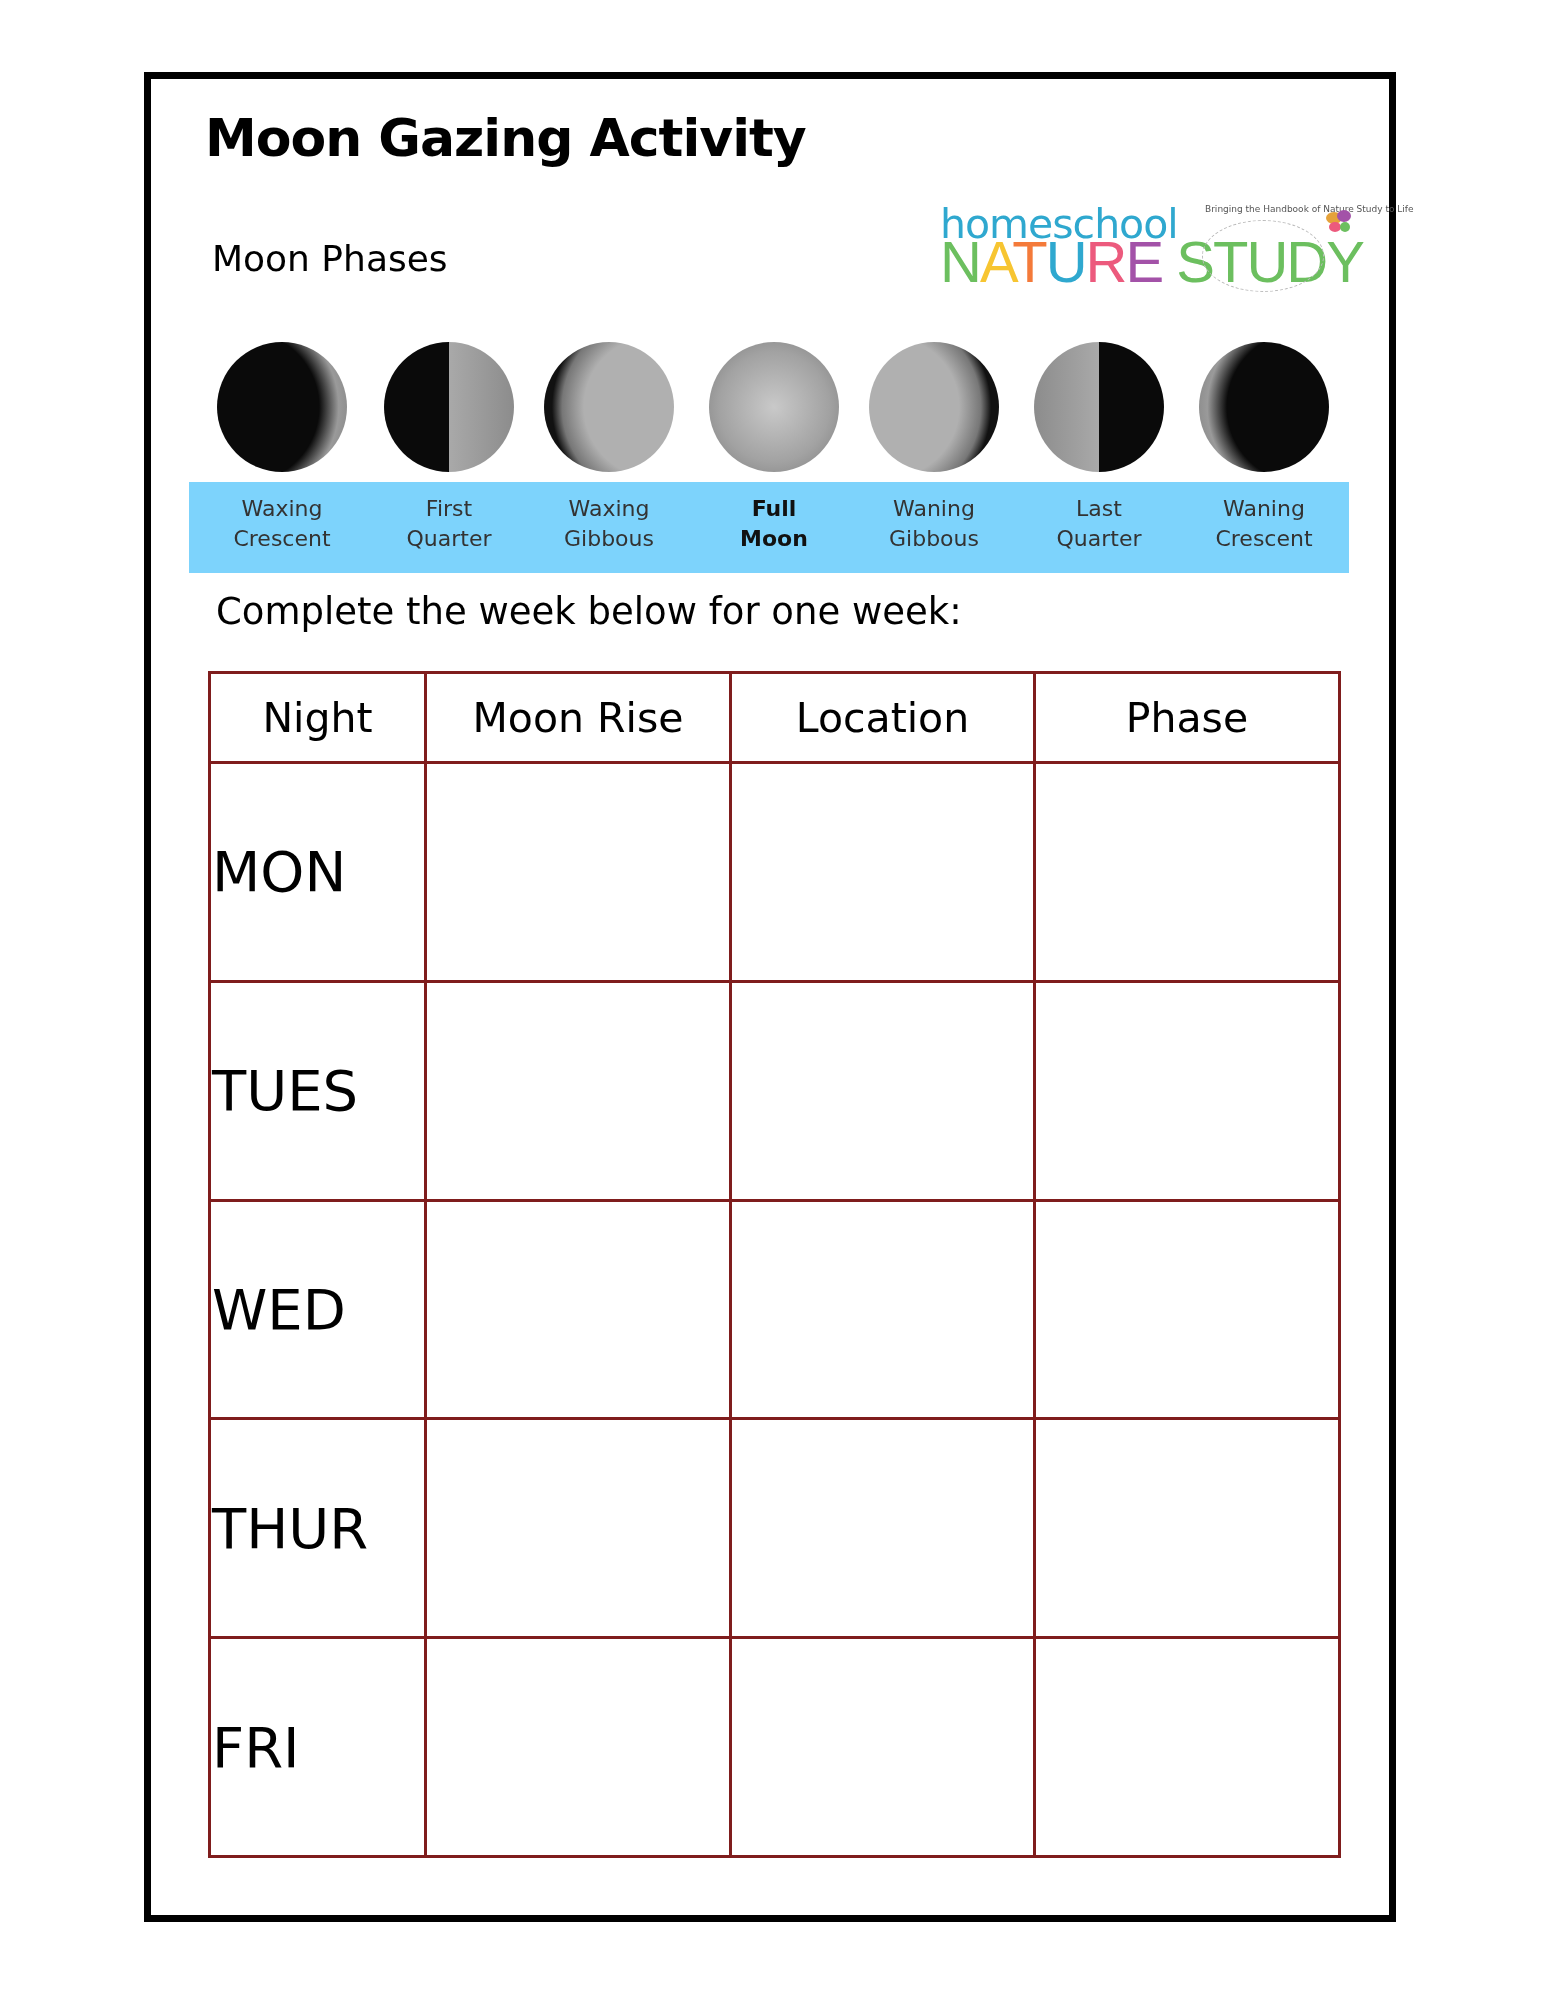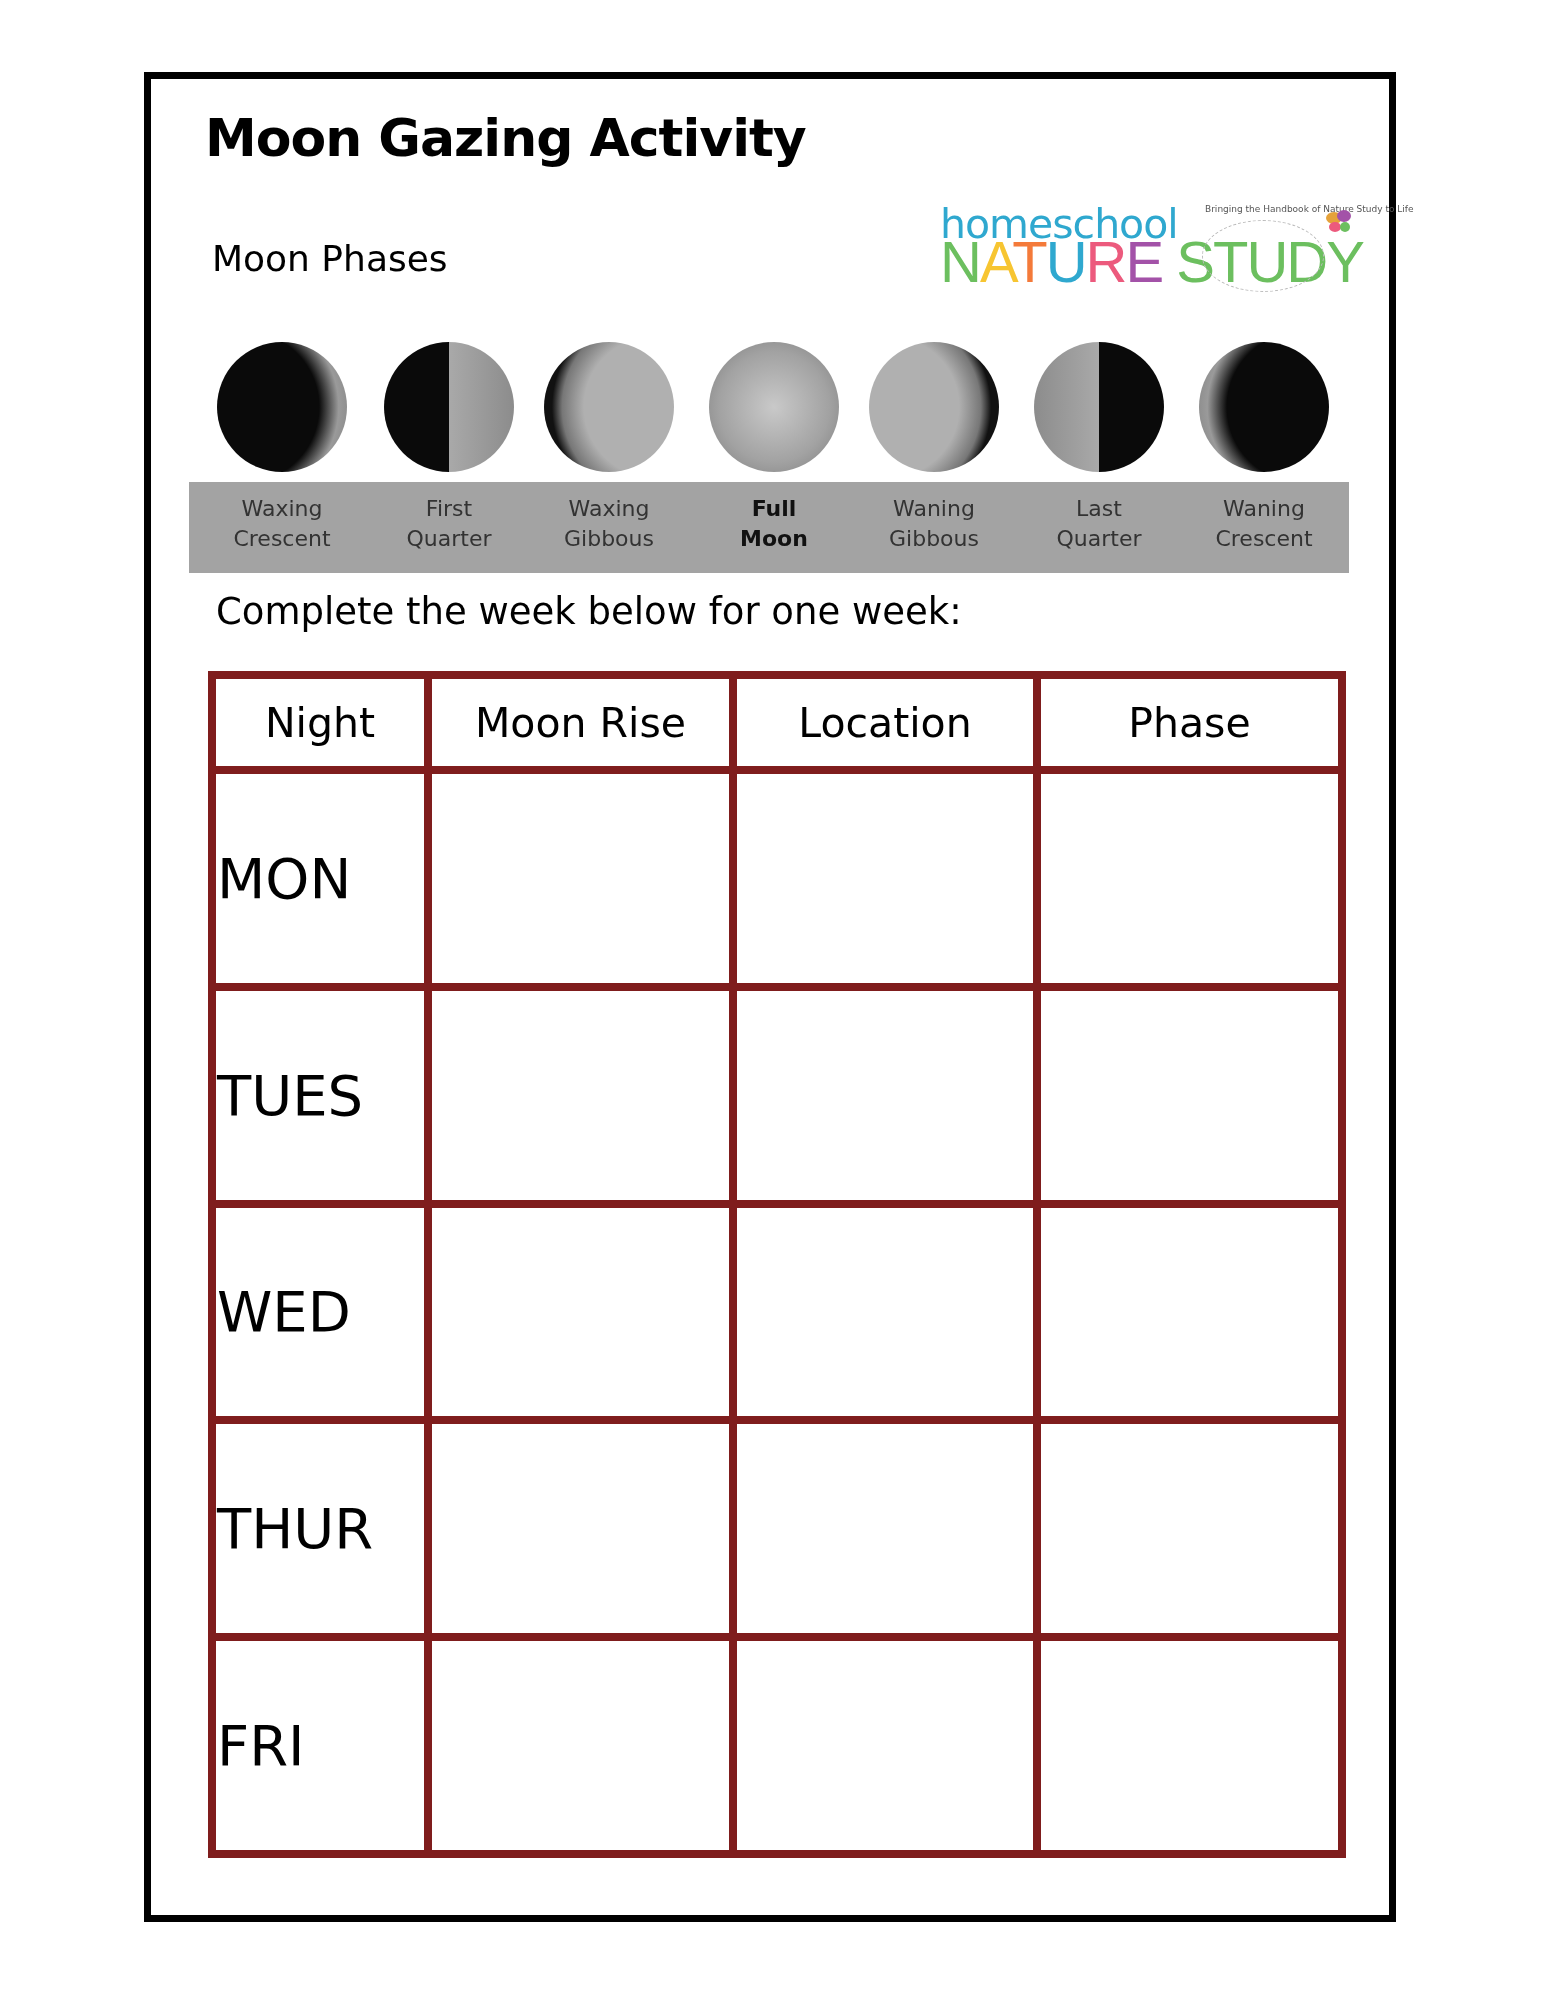--- a/index.html
+++ b/index.html
@@ -8,26 +8,26 @@
   .title{position:absolute;left:205px;top:108px;font-size:52px;font-weight:bold;letter-spacing:-1px;white-space:nowrap;}
   .subtitle{position:absolute;left:212px;top:238px;font-size:36px;white-space:nowrap;text-align:center;}
   .logo{position:absolute;left:940px;top:200px;width:420px;height:100px;}
   .logo .home{position:absolute;left:0;top:0;font-size:41px;color:#2fa8cf;letter-spacing:-1px;font-family:"DejaVu Sans",sans-serif;}
   .logo .nature{position:absolute;left:0;top:28px;font-size:58px;font-family:Liberation Sans, sans-serif;letter-spacing:-2px;white-space:nowrap;}
   .logo .tag{position:absolute;left:265px;top:4px;font-size:9px;color:#555;white-space:nowrap;}
   .logo .bfly{position:absolute;left:385px;top:8px;width:28px;height:28px;}
   .logo .dots{position:absolute;left:262px;top:20px;width:120px;height:70px;border:1px dashed #bbb;border-radius:50%;}
   .moons{position:absolute;left:189px;top:340px;width:1160px;height:140px;}
   .moon{position:absolute;top:2px;width:130px;height:130px;border-radius:50%;overflow:hidden;}
-  .band{position:absolute;left:189px;top:482px;width:1160px;height:91px;background:#a3a3a3;}
+  .band{position:absolute;left:189px;top:482px;width:1160px;height:91px;background:#7dd3fc;}
   .lbl{position:absolute;top:12px;width:150px;text-align:center;font-size:22px;line-height:30px;color:#333;}
   .lbl.bold{color:#111;font-weight:bold;}
   .instr{position:absolute;left:216px;top:590px;font-size:37px;white-space:nowrap;}
   table{position:absolute;left:208px;top:671px;width:1130px;height:1187px;border-collapse:collapse;table-layout:fixed;}
-  td,th{border:8px solid #7f1d1d;vertical-align:middle;font-weight:normal;}
+  td,th{border:3px solid #7f1d1d;vertical-align:middle;font-weight:normal;}
   th{font-size:41px;height:85px;}
   td.day{font-size:56px;}
 </style>
 </head>
 <body>
 
 <div class="frame"></div>
 
 <div class="title">Moon Gazing Activity</div>
 <div class="subtitle">Moon Phases</div>

